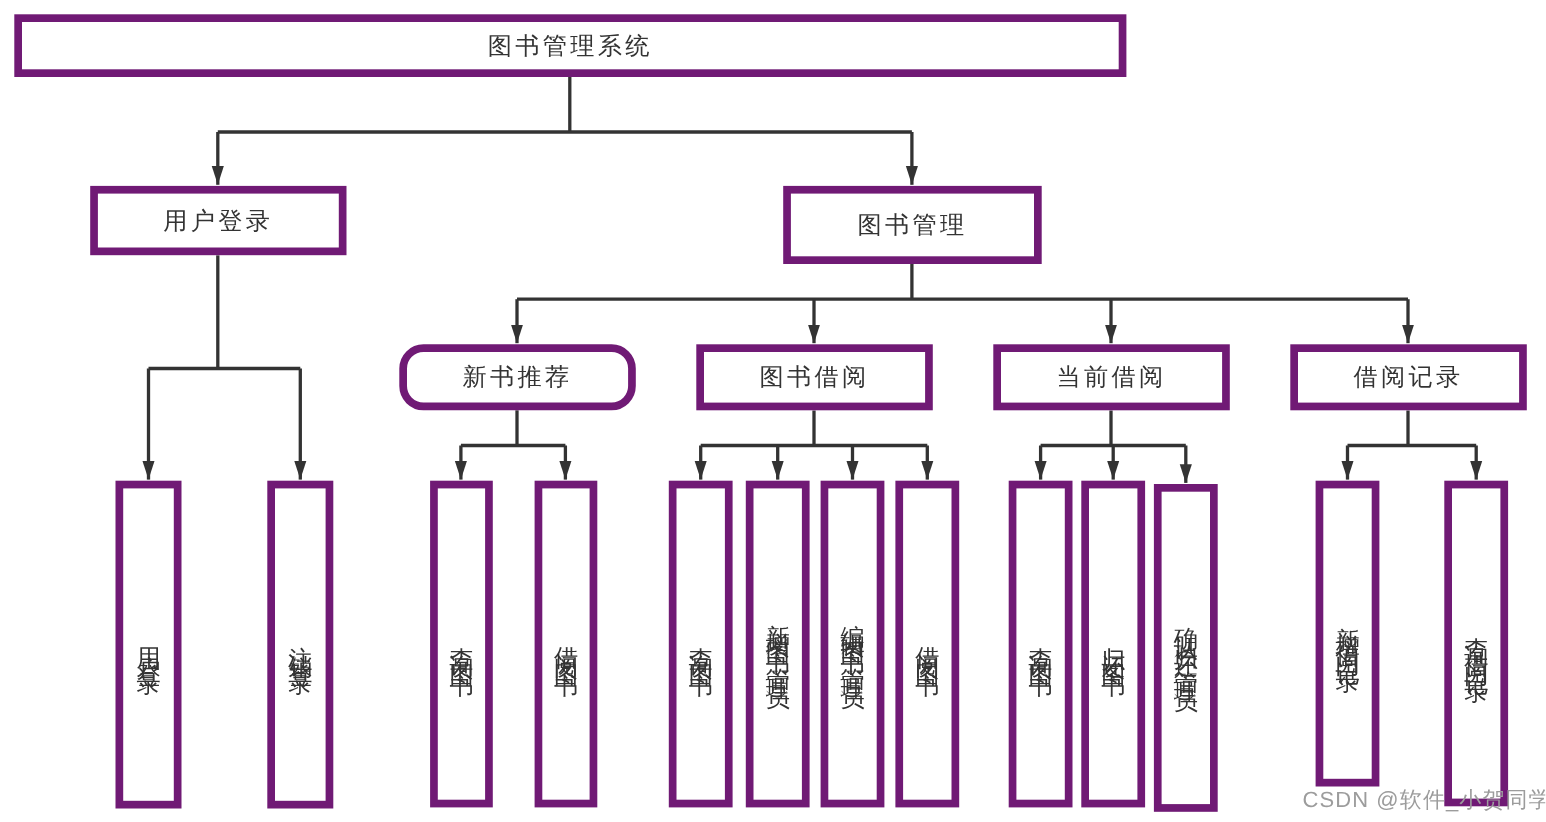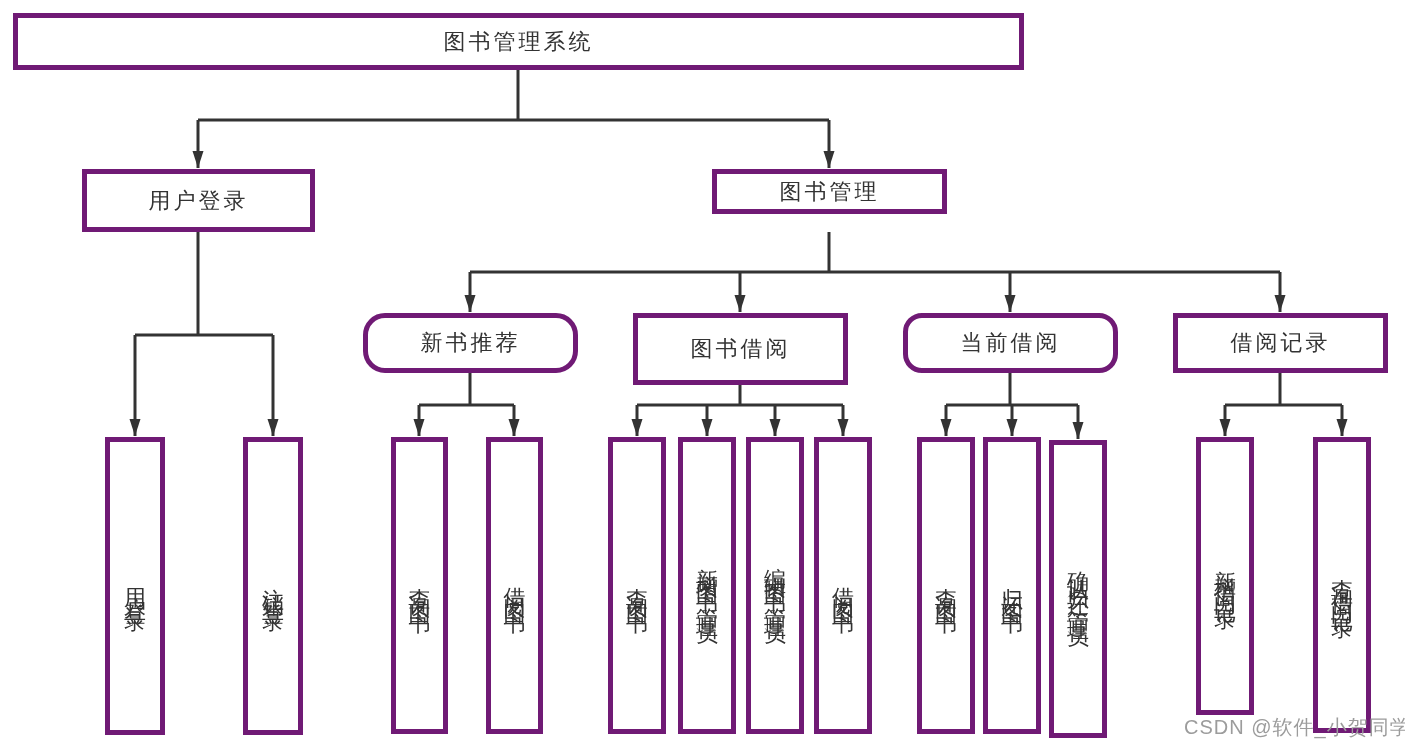--- a/index.html
+++ b/index.html
@@ -9,21 +9,21 @@
     background:#ffffff;
     font-family:"Liberation Sans","DejaVu Sans",sans-serif;
     color:#333333;
     overflow:hidden;
   }
   .lines{position:absolute;left:0;top:0;z-index:1;}
   .node{
     position:absolute;
     box-sizing:border-box;
     background:#ffffff;
-    border:5px solid #701a75;
+    border:7px solid #701a75;
     display:flex;
     align-items:center;
     justify-content:center;
     z-index:2;
     font-size:22px;
     letter-spacing:3px;
     color:#333333;
   }
   .vbox{
     writing-mode:vertical-rl;
@@ -92,25 +92,25 @@
       <path d="M 1280 373 L 1280 405"></path>
       <path d="M 1225 405 L 1342 405"></path>
       <path d="M 1225 405 L 1225 436" marker-end="url(#arrowhead)"></path>
       <path d="M 1342 405 L 1342 436" marker-end="url(#arrowhead)"></path>
     </g>
   </svg>
 
   <div class="node" style="left:13px;top:13px;width:1011px;height:57px;">图书管理系统</div>
 
   <div class="node" style="left:82px;top:169px;width:233px;height:63px;">用户登录</div>
-  <div class="node" style="left:712px;top:169px;width:235px;height:45px;">图书管理</div>
+  <div class="node" style="left:712px;top:169px;width:235px;height:71px;">图书管理</div>
 
   <div class="node" style="left:363px;top:313px;width:215px;height:60px;border-radius:22px;">新书推荐</div>
-  <div class="node" style="left:633px;top:313px;width:215px;height:72px;text-align:right;">图书借阅</div>
-  <div class="node" style="left:903px;top:313px;width:215px;height:60px;border-radius:19px;">当前借阅</div>
+  <div class="node" style="left:633px;top:313px;width:215px;height:60px;text-align:right;">图书借阅</div>
+  <div class="node" style="left:903px;top:313px;width:215px;height:60px;">当前借阅</div>
   <div class="node" style="left:1173px;top:313px;width:215px;height:60px;">借阅记录</div>
 
   <div class="node vbox" style="left:105px;top:437px;width:60px;height:298px;">用户登录</div>
   <div class="node vbox" style="left:243px;top:437px;width:60px;height:298px;">注销登录</div>
 
   <div class="node vbox" style="left:391px;top:437px;width:57px;height:297px;">查询图书</div>
   <div class="node vbox" style="left:486px;top:437px;width:57px;height:297px;">借阅图书</div>
 
   <div class="node vbox" style="left:608px;top:437px;width:58px;height:297px;">查询图书</div>
   <div class="node vbox" style="left:678px;top:437px;width:58px;height:297px;">新增图书（管理员）</div>

